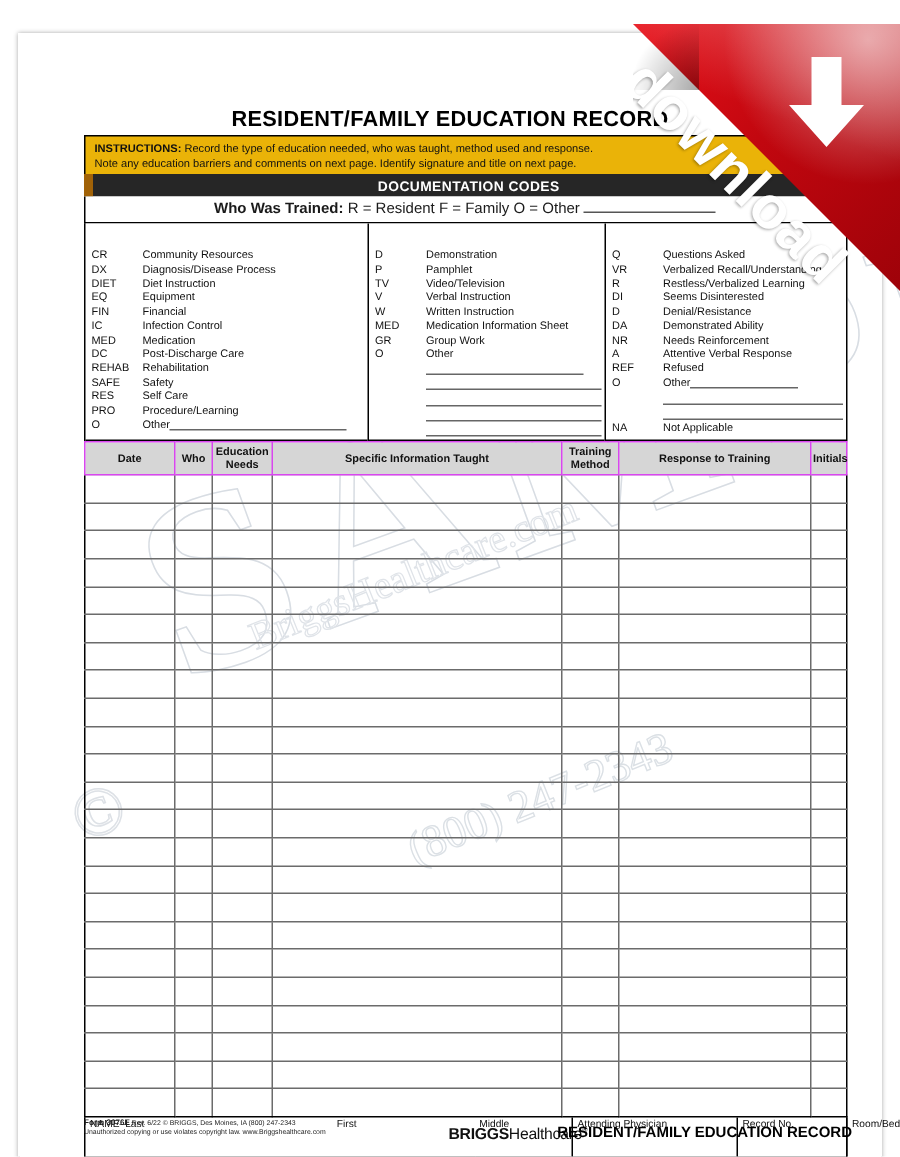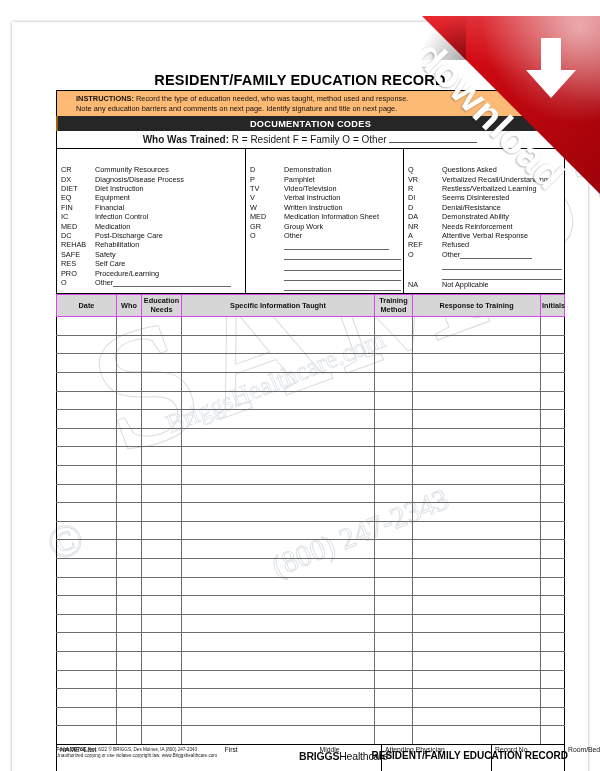--- a/index.html
+++ b/index.html
@@ -22,30 +22,30 @@
   #doc-title{
     position:absolute;left:0;top:50px;width:576px;text-align:center;
     font-size:14.5px;font-weight:bold;letter-spacing:.2px;color:#000;
   }
   
   #form{
     position:absolute;left:44px;top:68px;width:508px;
   }
   .instructions{
     border:1px solid #000;border-bottom:none;
-    background:#fdba74;
-    padding:3px 5px 3px 19px;
+    background:#eab308;
+    padding:3px 5px 3px 6px;
     font-size:7.4px;line-height:9.6px;color:#111;
   }
   .instructions b{font-weight:bold;}
   .barhead{
     background:#262626;color:#fff;text-align:center;
     font-size:9.2px;font-weight:bold;letter-spacing:.3px;
     padding:2.5px 0 2.5px 0;
-    border-left:2px solid #a16207;border-right:1px solid #000;
+    border-left:6px solid #a16207;border-right:1px solid #000;
   }
   .whorow{
     border:1px solid #000;border-top:none;
     text-align:center;font-size:10px;padding:3px 0 3px 0;background:#fff;
   }
   .whorow b{font-weight:bold;}
   .uline{display:inline-block;width:88px;border-bottom:1px solid #555;height:7px;}
   
   table.codes{
     width:100%;border-collapse:collapse;table-layout:fixed;

